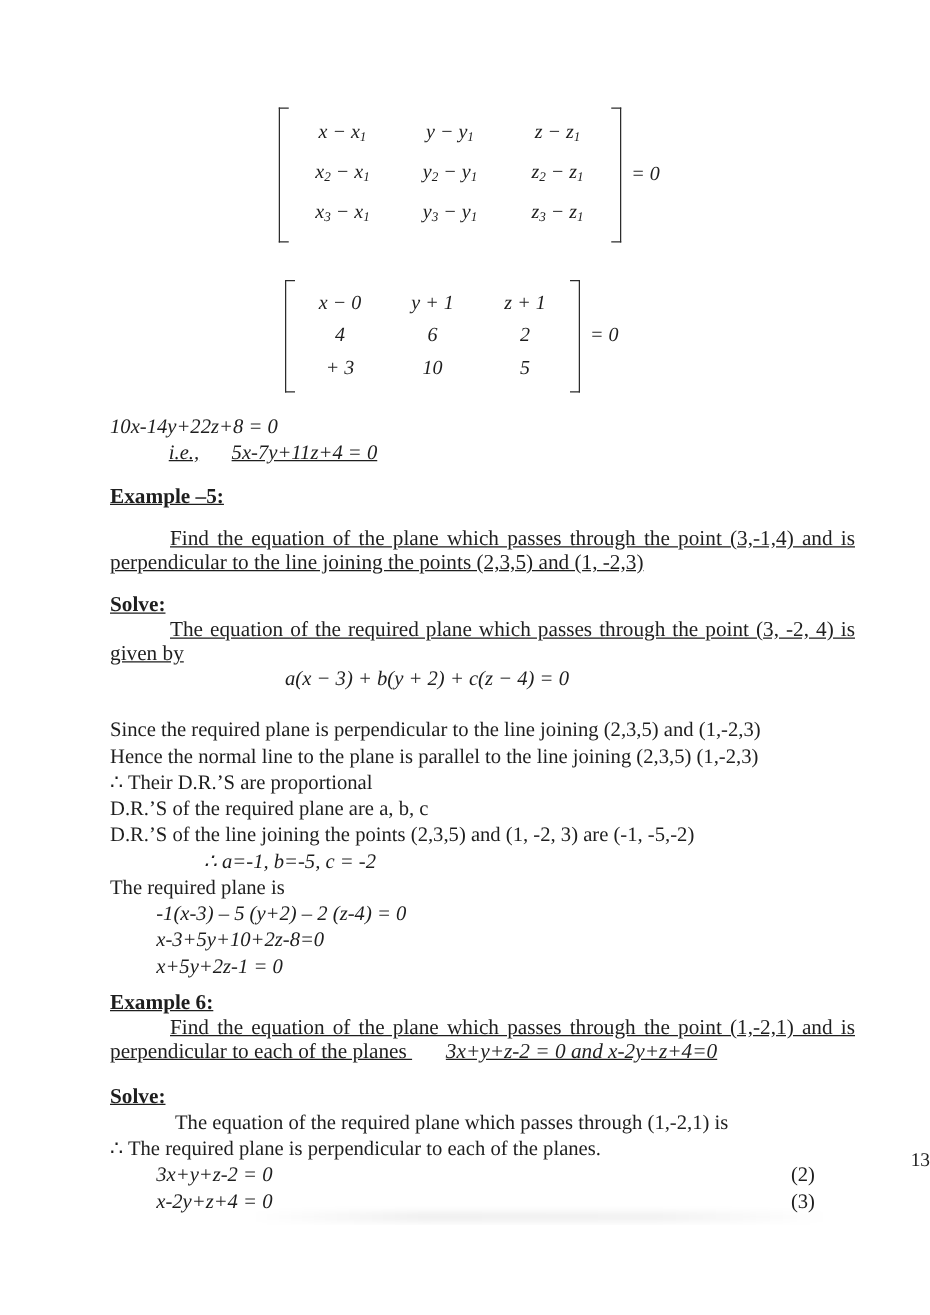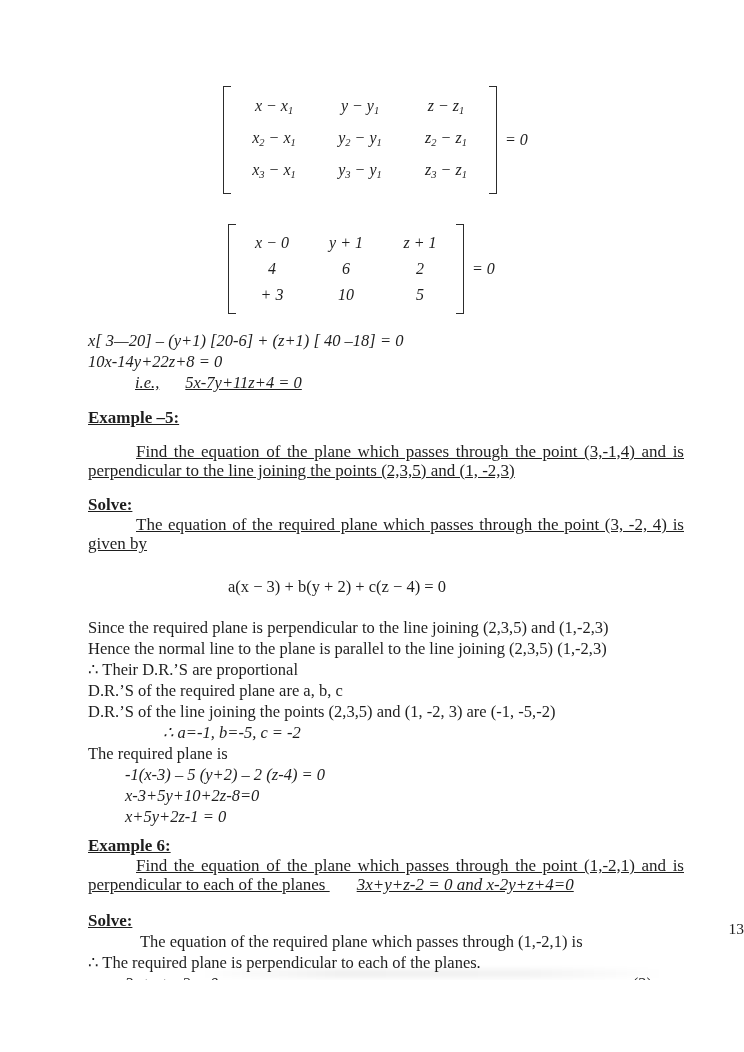--- a/index.html
+++ b/index.html
@@ -59,21 +59,21 @@
   
   .para {
     text-align: justify;
     text-indent: 48px;
     margin: 0;
     font-size: 17px;
     line-height: 19px;
     text-decoration: underline;
   }
 
-  .center-eq { margin-left: 140px; margin-top: 23px; }
+  .center-eq { font-style: italic; margin-left: 140px; }
   .indent37 { margin-left: 37px; }
   .indent47 { margin-left: 52px; }
   .indent75 { margin-left: 75px; }
 
   .eqrow { display: flex; align-items: baseline; }
   .eqnum { margin-left: auto; margin-right: 32px; font-style: normal; }
 
   .spacer8  { height: 8px; }
   .spacer14 { height: 14px; }
   .spacer16 { height: 16px; }
@@ -136,21 +136,20 @@
             <div class="mcell"><span>+ 3</span></div>
             <div class="mcell"><span>10</span></div>
             <div class="mcell"><span>5</span></div>
           </div>
         <div class="brk brk-r"></div>
       </div>
       <span class="meq">= 0</span>
     </div>
 
     <div class="deriv">
-      <div class="line">x[ 3—20] – (y+1) [20-6]  +  (z+1)  [ 40 –18]  = 0</div>
       <div class="line">10x-14y+22z+8  = 0</div>
       <div class="line ieline">
         <span class="ie-prefix">i.e.,</span>
         <span class="ie-eq">5x-7y+11z+4 = 0</span>
       </div>
     </div>
 
     <div class="spacer14"></div>
 
     <div class="heading">Example –5:</div>

